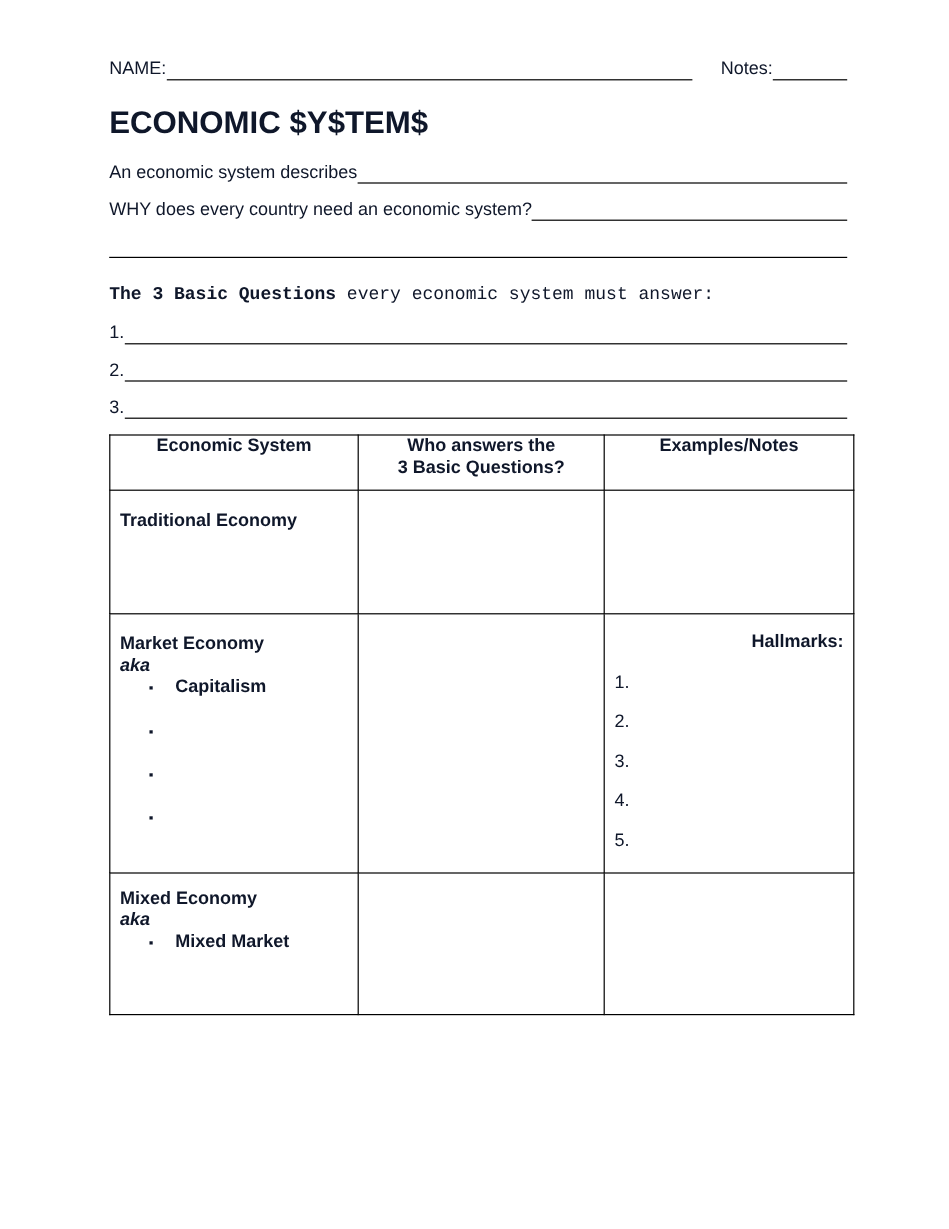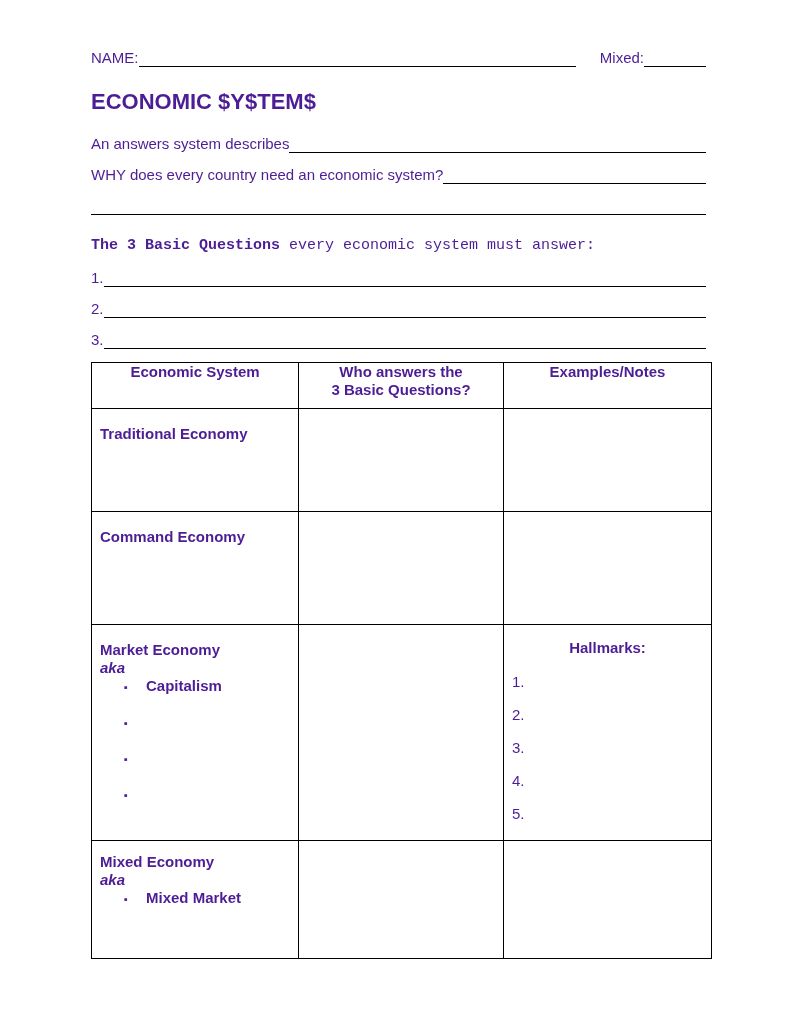--- a/index.html
+++ b/index.html
@@ -1,69 +1,69 @@
 <!DOCTYPE html>
 <html><head>
   <meta charset="utf-8">
   <style>
     * { box-sizing: border-box; }
     html, body { margin: 0; padding: 0; background: #ffffff; }
     .page {
-      width: 791px; height: 1024px; background: #ffffff; color: #4c1d95;
+      width: 791px; height: 1024px; background: #ffffff; color: #0f172a;
       padding: 49px 85px 0 91px;
       font-family: "Liberation Sans", sans-serif;
       font-size: 15px; line-height: 18px;
       position: relative; overflow: hidden;
     }
     .form-line { display: flex; align-items: flex-end; margin-bottom: 13px; }
     .label { flex: 0 0 auto; white-space: nowrap; }
     .blank { border-bottom: 1px solid #000; height: 18px; }
     .fill { flex: 1 1 auto; }
     .gap24 { width: 24px; flex: 0 0 auto; }
     .class-blank { width: 62px; flex: 0 0 auto; }
-    .page-title { font-size: 22px; line-height: 30px; font-weight: bold; margin: 20px 0 18px 0; }
+    .page-title { font-size: 26px; line-height: 30px; font-weight: bold; margin: 20px 0 18px 0; }
     .rule-line { border-bottom: 1px solid #000; height: 18px; margin-bottom: 15px; }
     .lead { margin: 22px 0 14px 0; font-family: Liberation Mono, monospace; }
     .bold { font-weight: bold; }
     .aka { font-weight: bold; font-style: italic; }
 
     table.ws { border-collapse: collapse; width: 620px; margin-top: 2px; table-layout: fixed; }
     table.ws th, table.ws td { border: 1px solid #000; padding: 0; vertical-align: top; }
     th.hdr { vertical-align: middle; text-align: center; font-weight: bold; white-space: pre-line; height: 46px; padding: 4px 6px; }
     .col1 { width: 207px; } .col2 { width: 205px; } .col3 { width: 208px; }
     tr.r1 { height: 103px; } tr.r2 { height: 113px; } tr.r3 { height: 216px; } tr.r4 { height: 118px; }
     .cell { padding: 16px 8px 0 8px; }
     .cell-tight { padding: 12px 8px 0 8px; }
 
     ul.bullets { list-style: none; margin: 0; padding: 0 0 0 24px; }
     ul.bullets li { min-height: 18px; }
     ul.bullets li + li { margin-top: 17px; }
     .bullet-mark { display: inline-block; width: 22px; font-size: 11px; }
 
     .notes-pad { padding: 14px 8px 0 8px; }
-    .notes-heading { text-align: center; font-weight: bold; margin-bottom: 16px; }
+    .notes-heading { text-align: right; font-weight: bold; margin-bottom: 16px; }
     .notes-item { margin-bottom: 15px; }
   </style>
 </head>
 <body>
 
 <div class="page">
 
   <div class="form-line">
     <span class="label">NAME:</span>
     <span class="blank fill"></span>
     <span class="gap24"></span>
-    <span class="label">Mixed:</span>
+    <span class="label">Notes:</span>
     <span class="blank class-blank"></span>
   </div>
 
   <div class="page-title">ECONOMIC $Y$TEM$</div>
 
   <div class="form-line">
-    <span class="label">An answers system describes</span>
+    <span class="label">An economic system describes</span>
     <span class="blank fill"></span>
   </div>
 
   <div class="form-line">
     <span class="label">WHY does every country need an economic system?</span>
     <span class="blank fill"></span>
   </div>
 
   <div class="rule-line"></div>
 
@@ -95,27 +95,20 @@
     </thead>
     <tbody>
       <tr class="r1">
         <td>
           <div class="cell bold">Traditional Economy</div>
         </td>
         <td></td>
         <td></td>
       </tr>
 
-      <tr class="r2">
-        <td>
-          <div class="cell bold">Command Economy</div>
-        </td>
-        <td></td>
-        <td></td>
-      </tr>
 
       <tr class="r3">
         <td>
           <div class="cell">
             <div class="bold">Market Economy</div>
             <div class="aka">aka</div>
             <ul class="bullets">
               <li>
                 <span class="bullet-mark">▪</span><span class="bold">Capitalism</span>
               </li>

